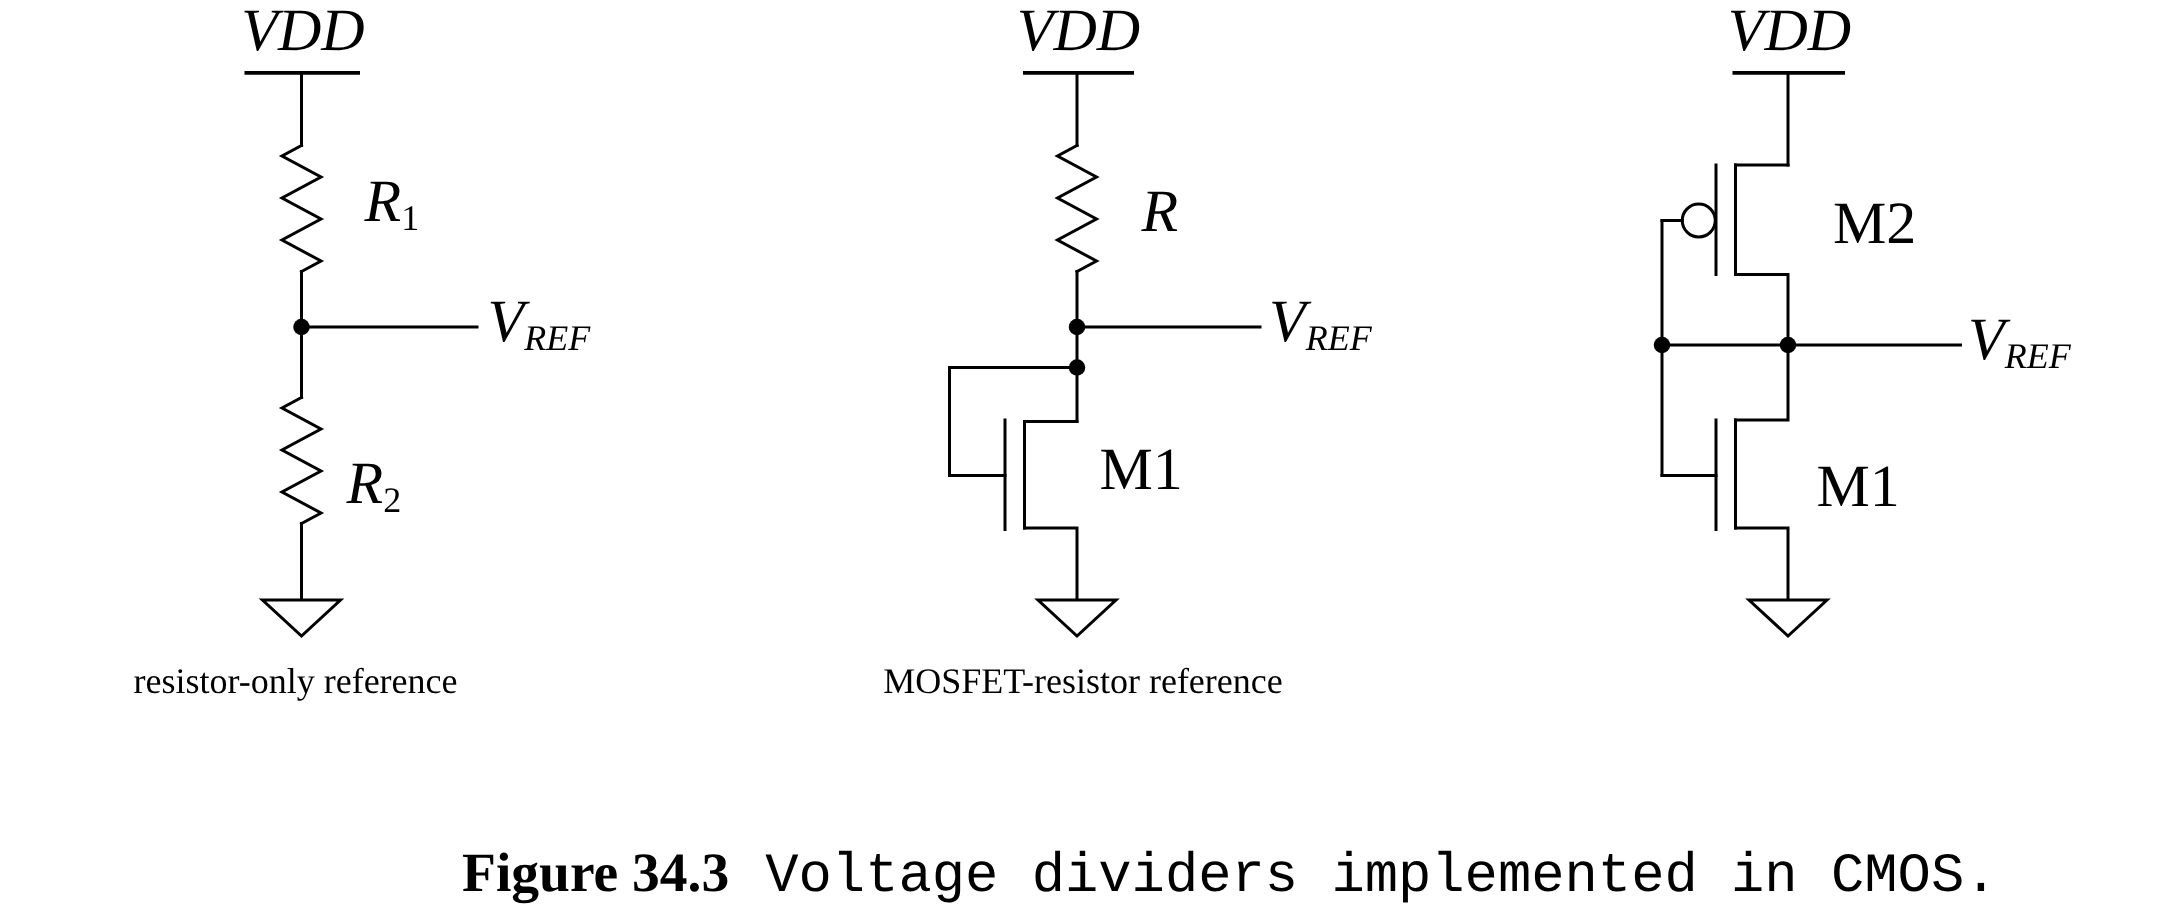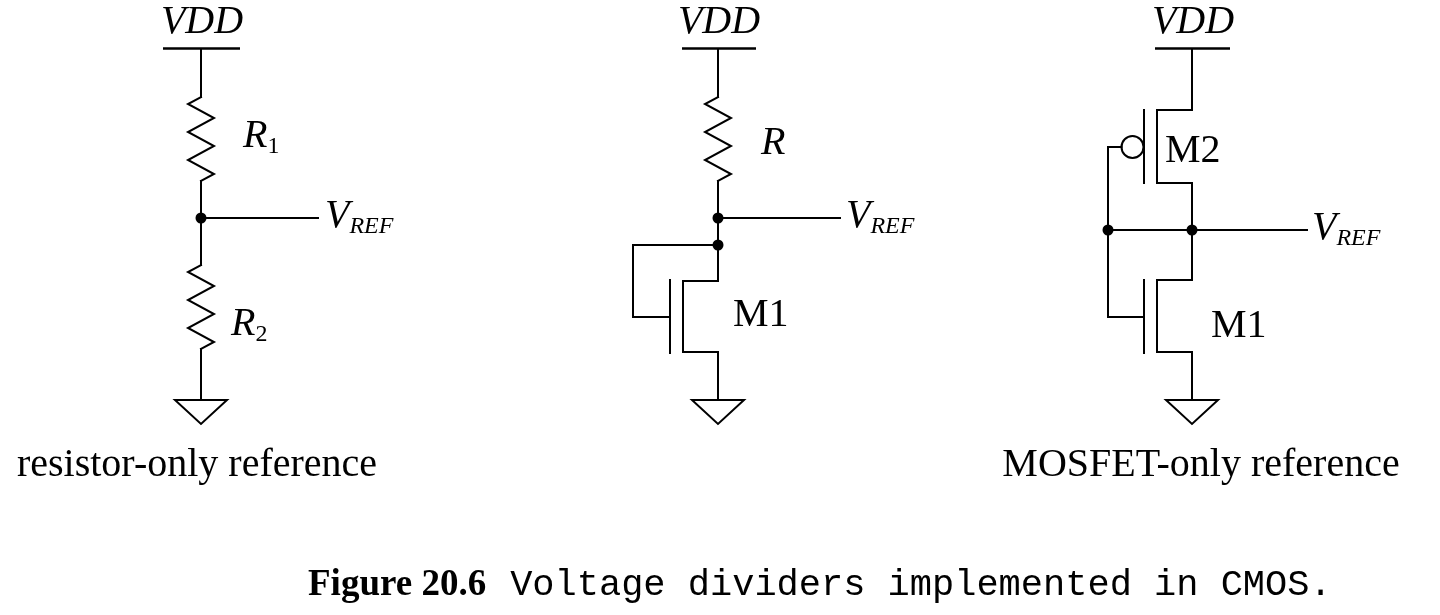--- a/index.html
+++ b/index.html
@@ -12,21 +12,21 @@
   #circuit-svg .wire   { stroke:#000; stroke-width:2; fill:none; stroke-linecap:square; }
   #circuit-svg .rail   { stroke:#000; stroke-width:2.5; fill:none; stroke-linecap:butt; }
   #circuit-svg .dot    { fill:#000; stroke:none; }
   #circuit-svg .hollow { fill:#fff; stroke:#000; stroke-width:2; }
   .lbl { position:absolute; line-height:1; white-space:nowrap; }
   .comp  { font-size:40px; }
   .italic{ font-style:italic; }
   .center{ transform:translateX(-50%); }
   .sub   { font-size:24px; vertical-align:-6px; }
   .upright { font-style:normal; }
-  .circ-caption { font-size:40px; }
+  .circ-caption { font-size:24px; }
   .fig-caption  { font-size:37px; }
   .fig-caption .bold { font-weight:bold; }
   .fig-caption .rest { margin-left:24px;font-family:Liberation Mono, monospace; }
 </style>
 </head>
 <body>
 
 <div id="canvas">
 
   <svg id="circuit-svg" width="1440" height="615" viewBox="0 0 1440 615">
@@ -91,27 +91,27 @@
   <div class="lbl comp italic center" style="left:719px; top:0px">VDD</div>
   <div class="lbl comp italic center" style="left:1193px; top:0px">VDD</div>
 
   <div class="lbl comp italic" style="left:243px; top:114px"><span>R</span><span class="sub upright">1</span></div>
 
   <div class="lbl comp italic" style="left:231px; top:302px"><span>R</span><span class="sub upright">2</span></div>
 
   <div class="lbl comp italic" style="left:761px; top:121px">R</div>
 
   <div class="lbl comp" style="left:733px; top:293px">M1</div>
-  <div class="lbl comp" style="left:1165px; top:129px">M2</div>
+  <div class="lbl comp" style="left:1222px; top:129px">M2</div>
   <div class="lbl comp" style="left:1211px; top:304px">M1</div>
 
   <div class="lbl comp italic" style="left:325px; top:194px"><span>V</span><span class="sub">REF</span></div>
 
   <div class="lbl comp italic" style="left:846px; top:194px"><span>V</span><span class="sub">REF</span></div>
 
   <div class="lbl comp italic" style="left:1312px; top:206px"><span>V</span><span class="sub">REF</span></div>
 
   <div class="lbl circ-caption center" style="left:197px; top:443px">resistor-only reference</div>
-  <div class="lbl circ-caption center" style="left:1201px; top:443px">MOSFET-only reference</div>
+  <div class="lbl circ-caption center" style="left:722px; top:443px">MOSFET-resistor reference</div>
 
-  <div class="lbl fig-caption" style="left:308px; top:564px"><span class="bold">Figure 20.6</span><span class="rest">Voltage dividers implemented in CMOS.</span></div>
+  <div class="lbl fig-caption" style="left:308px; top:564px"><span class="bold">Figure 34.3</span><span class="rest">Voltage dividers implemented in CMOS.</span></div>
 
 </div>
 
 </body></html>

